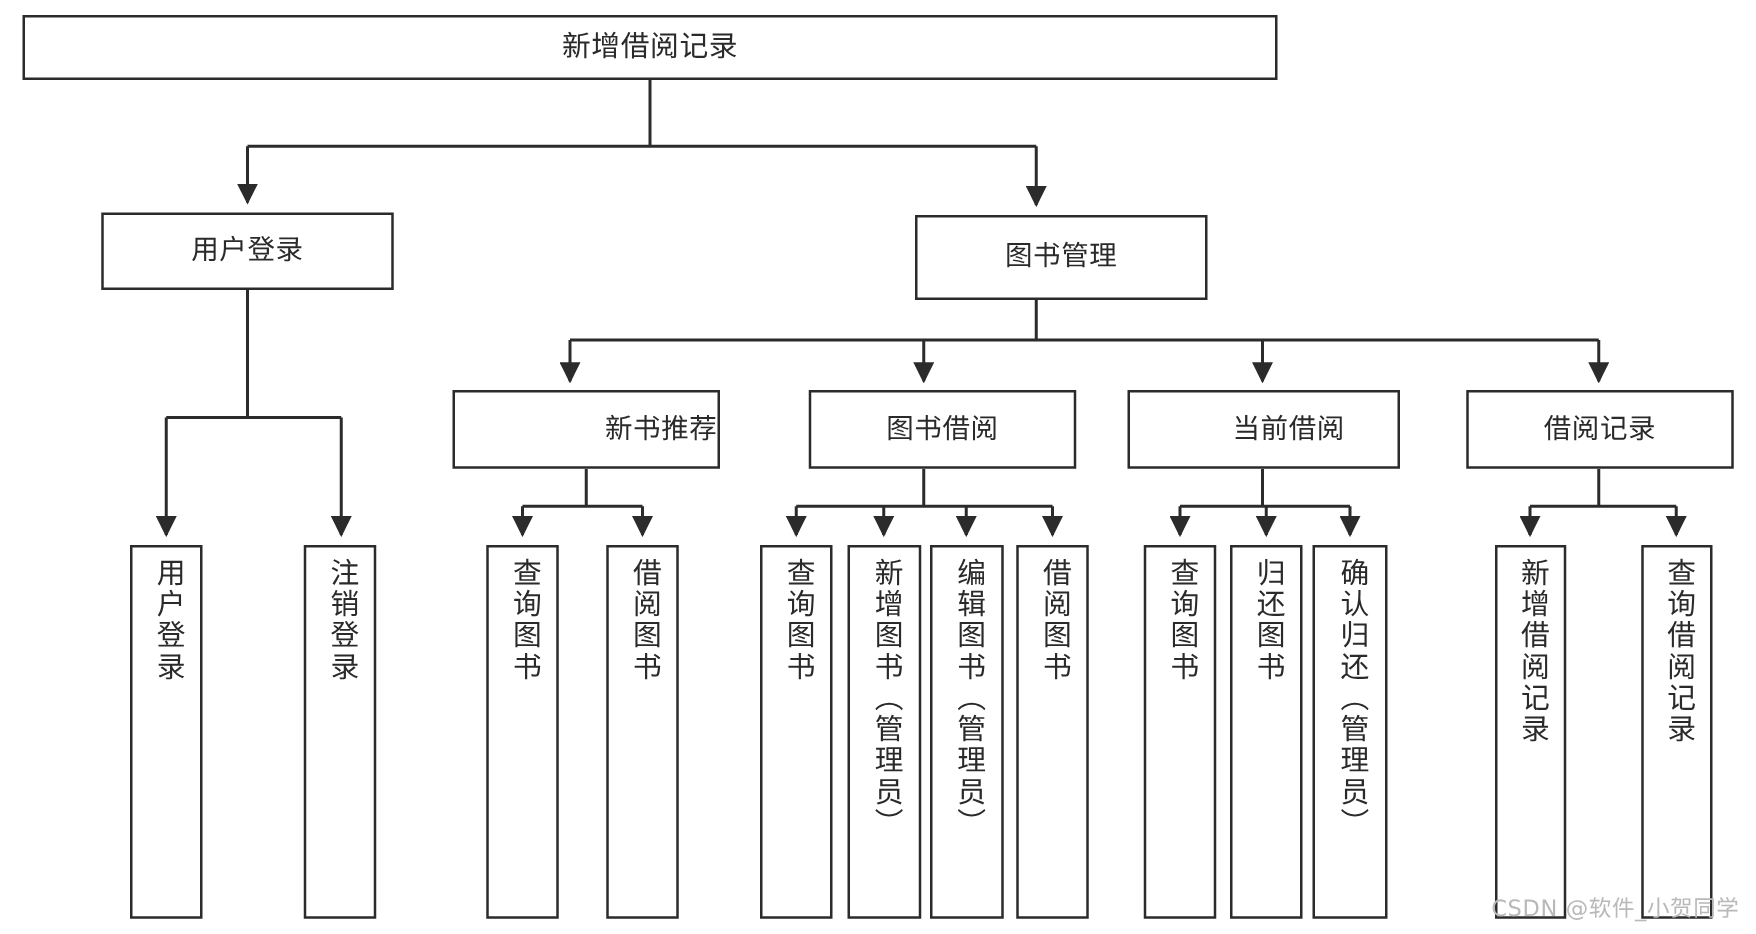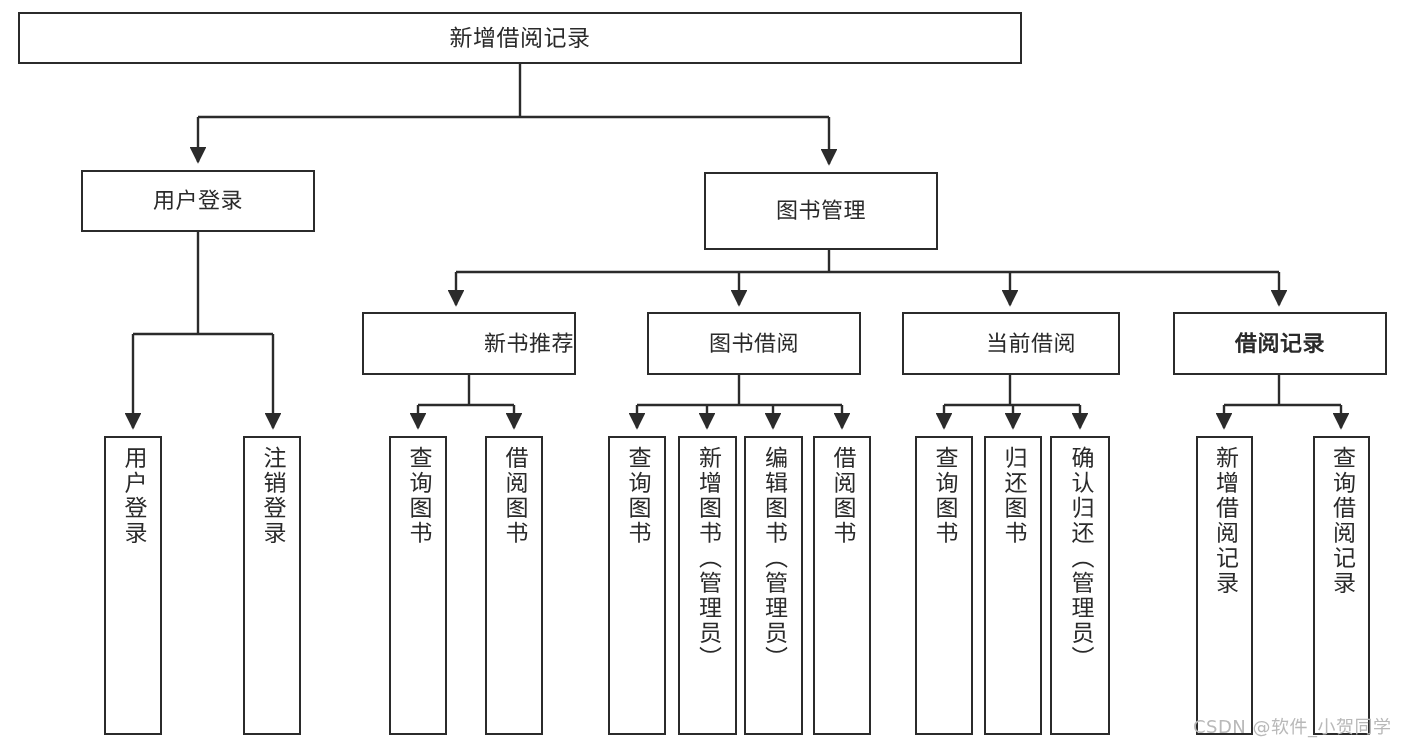--- a/index.html
+++ b/index.html
@@ -127,34 +127,34 @@
     </g>
   </svg>
 
   <div class="node horiz root" style="left:18px; top:12px; width:1004px; height:52px;">
     <span class="label">新增借阅记录</span>
   </div>
 
   <div class="node horiz" style="left:81px; top:170px; width:234px; height:62px;">
     <span class="label">用户登录</span>
   </div>
-  <div class="node horiz" style="left:704px; top:172px; width:234px; height:78px;">
+  <div class="node horiz" style="left:732px; top:172px; width:234px; height:68px;">
     <span class="label">图书管理</span>
   </div>
 
   <div class="node horiz" style="left:362px; top:312px; width:214px; height:63px;justify-content:flex-end;">
     <span class="label">新书推荐</span>
   </div>
   <div class="node horiz" style="left:632px; top:312px; width:214px; height:63px;margin-left:15px;">
     <span class="label">图书借阅</span>
   </div>
   <div class="node horiz" style="left:902px; top:312px; width:218px; height:63px;padding-left:40px;">
     <span class="label">当前借阅</span>
   </div>
-  <div class="node horiz" style="left:1173px; top:312px; width:214px; height:63px;font-weight:bold;">
+  <div class="node horiz" style="left:1173px; top:312px; width:214px; height:63px;">
     <span class="label">借阅记录</span>
   </div>
 
   <div class="node vert" style="left:104px; top:436px; width:58px; height:299px;">
     <span class="label">用户登录</span>
   </div>
   <div class="node vert" style="left:243px; top:436px; width:58px; height:299px;">
     <span class="label">注销登录</span>
   </div>
 

